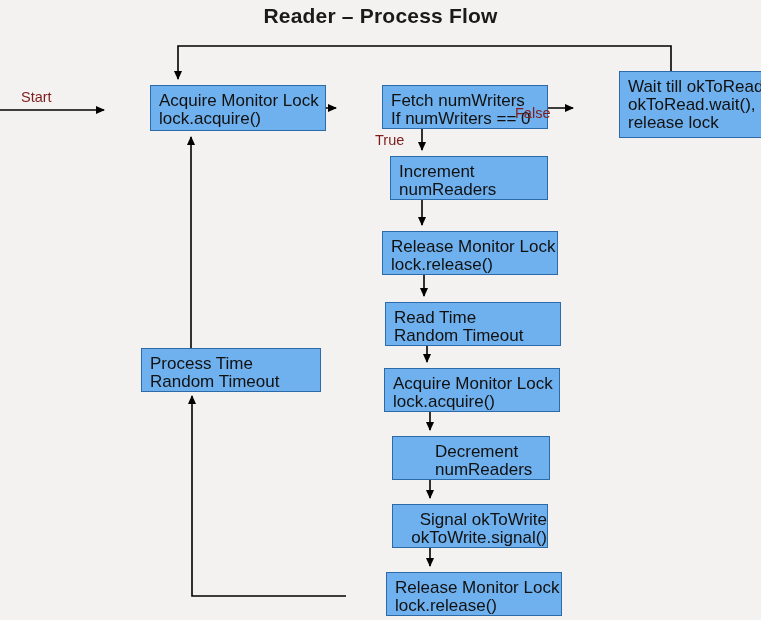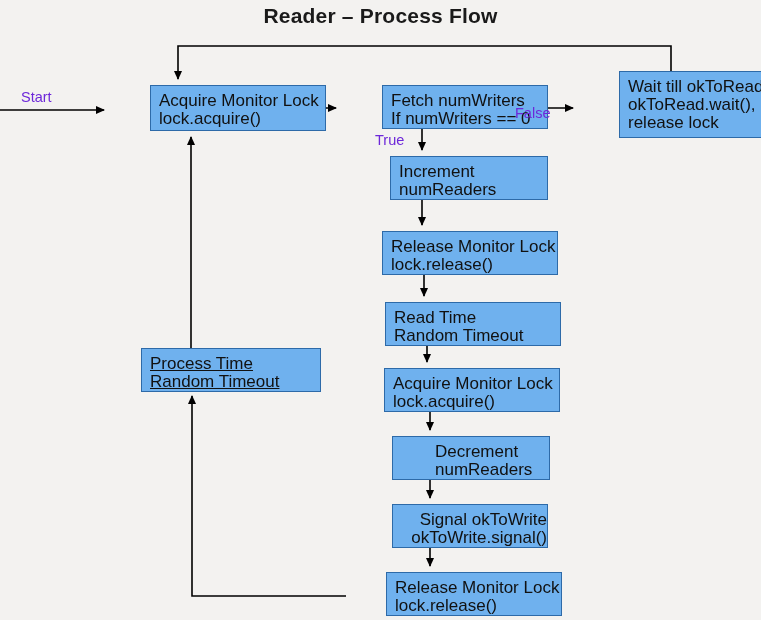--- a/index.html
+++ b/index.html
@@ -34,21 +34,21 @@
     color: #111111;
     font-size: 17px;
     line-height: 18px;
     padding: 6px 0 0 8px;
     white-space: pre-line;
     margin-left: 40px;
   }
   .edge-label {
     position: absolute;
     font-size: 14.5px;
-    color: #6d28d9;
+    color: #7f1d1d;
     white-space: nowrap;
   }
   svg#wires {
     position: absolute;
     left: 0;
     top: 0;
     width: 761px;
     height: 620px;
     pointer-events: none;
   }
@@ -103,21 +103,21 @@
       <div class="node" style="left: 345px; top: 302px; width: 176px; height: 44px; background: rgb(111, 177, 238); border-color: rgb(45, 106, 168);">Read Time
 Random Timeout</div>
       <div class="node" style="left: 344px; top: 368px; width: 176px; height: 44px; background: rgb(111, 177, 238); border-color: rgb(45, 106, 168);">Acquire Monitor Lock
 lock.acquire()</div>
       <div class="node" style="left: 352px; top: 436px; width: 158px; height: 44px; background: rgb(111, 177, 238); border-color: rgb(45, 106, 168); padding-left: 42px;">Decrement
 numReaders</div>
       <div class="node" style="left: 352px; top: 504px; width: 156px; height: 44px; background: rgb(111, 177, 238); border-color: rgb(45, 106, 168); text-align: right;">Signal okToWrite
 okToWrite.signal()</div>
       <div class="node" style="left: 346px; top: 572px; width: 176px; height: 44px; background: rgb(111, 177, 238); border-color: rgb(45, 106, 168);">Release Monitor Lock
 lock.release()</div>
-      <div class="node" style="left: 101px; top: 348px; width: 180px; height: 44px; background: rgb(111, 177, 238); border-color: rgb(45, 106, 168); text-decoration: underline;">Process Time
+      <div class="node" style="left: 101px; top: 348px; width: 180px; height: 44px; background: rgb(111, 177, 238); border-color: rgb(45, 106, 168);">Process Time
 Random Timeout</div>
     </div>
   <div id="label-layer">
       <div class="edge-label" style="left: 21px; top: 89px;">Start</div>
       <div class="edge-label" style="left: 375px; top: 132px;">True</div>
       <div class="edge-label" style="left: 515px; top: 105px;">False</div>
     </div>
 
 </div>
 

